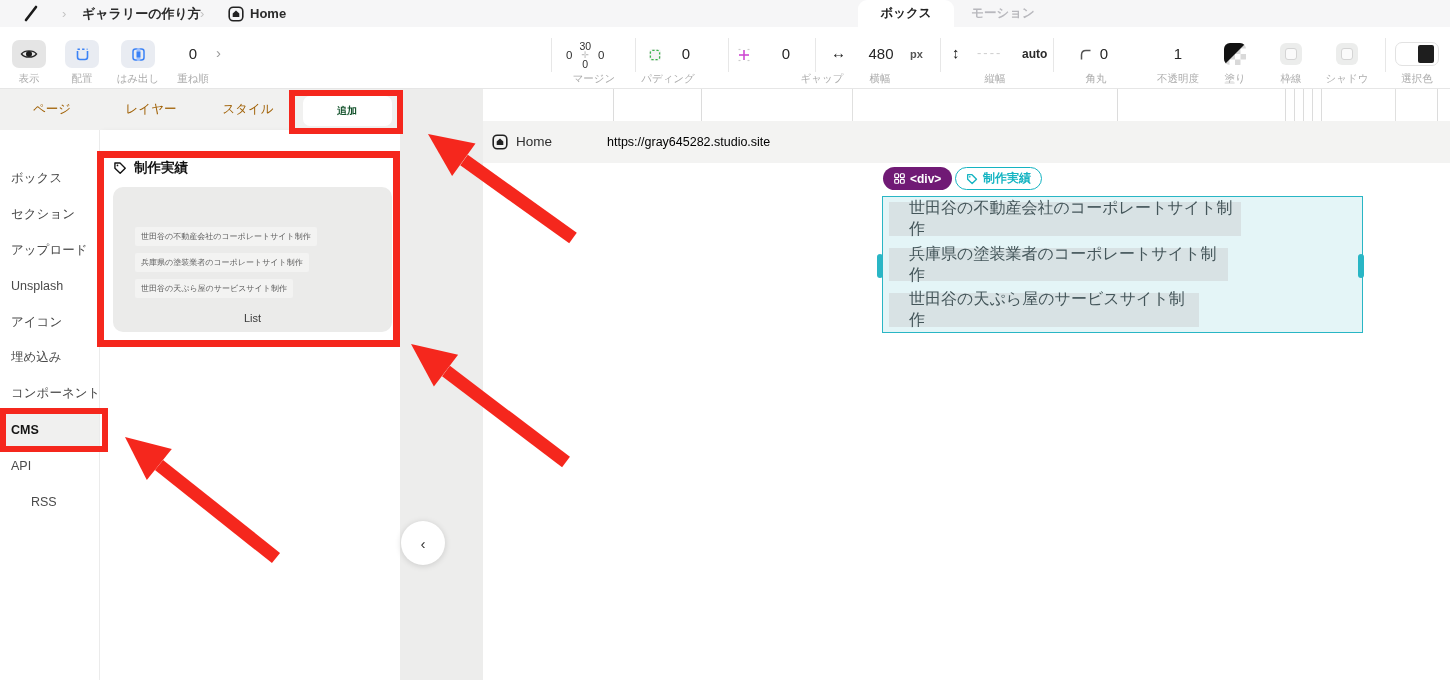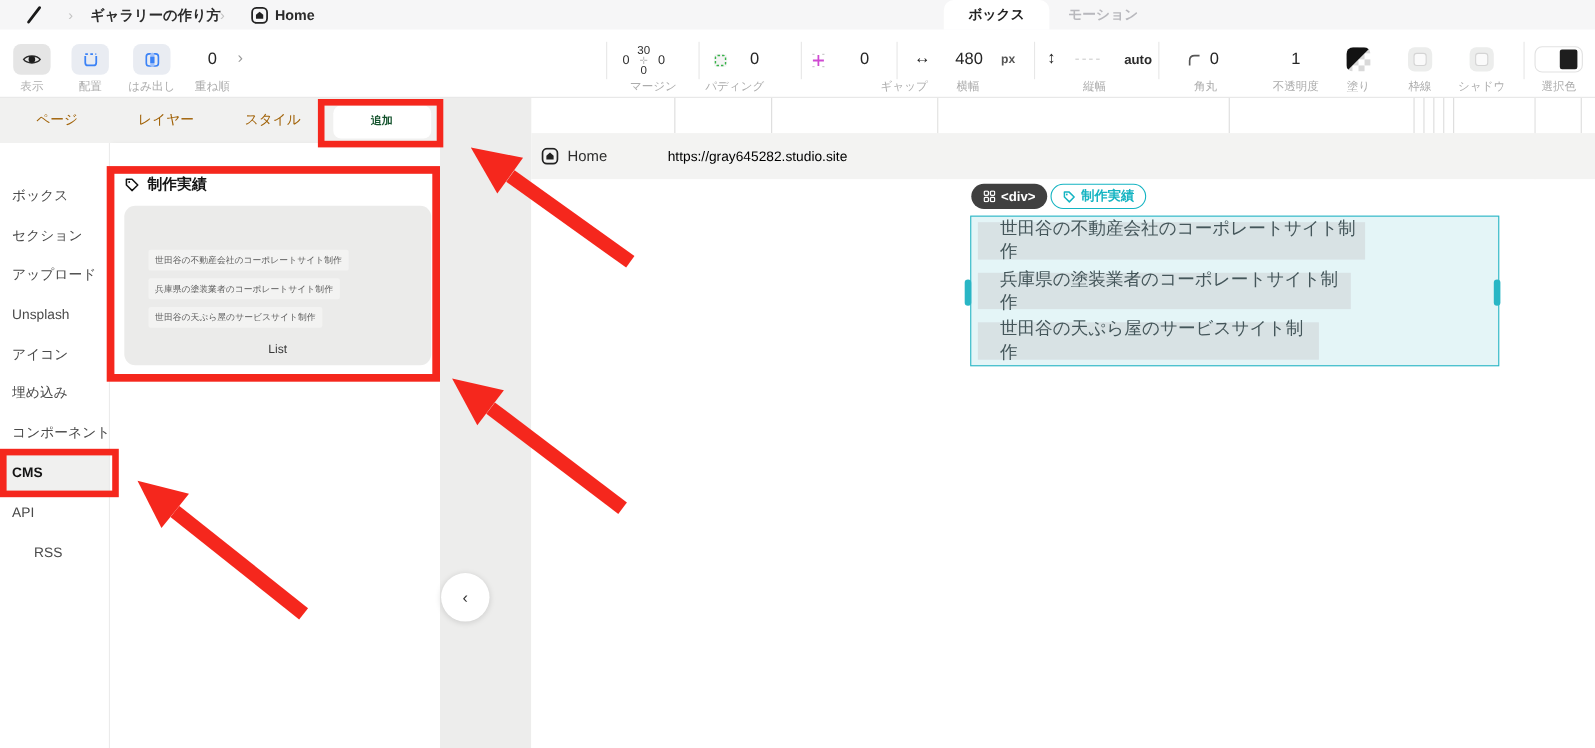--- a/index.html
+++ b/index.html
@@ -35,21 +35,21 @@
   .module-title{display:flex;align-items:center;gap:7px;font-size:13.5px;font-weight:700;color:#141414;}
   .module-card{background:#ebebea;border-radius:10px;}
   .mini-row{display:inline-block;background:#f3f3f2;border-radius:2px;font-size:8px;color:#5d5d5d;padding:4px 6px;white-space:nowrap;}
   .gutter{left:400px;top:89px;width:83px;height:591px;background:#ededec;}
   
   .ruler{left:483px;top:89px;width:967px;height:32px;background:#e8e8e7;}
   .ruler-label{position:absolute;font-size:11px;color:#bdbdbd;}
   .vline{position:absolute;width:1px;background:#dcdcdc;}
   .pagebar{left:483px;top:121px;width:967px;height:42px;background:#f3f3f2;}
   .page{left:483px;top:163px;width:967px;height:517px;background:#fff;}
-  .badge-div{position:absolute;left:883px;top:167px;height:23px;border-radius:12px;background:#404040;
+  .badge-div{position:absolute;left:883px;top:167px;height:23px;border-radius:12px;background:#701a75;
              display:flex;align-items:center;gap:5px;padding:0 11px;color:#fff;font-size:12px;font-weight:700;}
   .badge-cms{position:absolute;left:955px;top:167px;height:23px;border-radius:12px;background:#fff;border:1.5px solid #15b4c2;
              box-sizing:border-box;display:flex;align-items:center;gap:5px;padding:0 10px;color:#15b4c2;font-size:12px;font-weight:700;}
   .selbox{position:absolute;left:882px;top:196px;width:481px;height:137px;background:#e4f5f7;
           border:1px solid #29b6c5;box-sizing:border-box;}
   .sel-item{position:absolute;left:6px;background:#d8e2e4;font-size:16px;color:#44565a;display:flex;align-items:center;padding-left:20px;box-sizing:border-box;}
   .handle{position:absolute;width:6px;height:24px;background:#29b6c5;border-radius:3px;}
   .collapse-btn{position:absolute;left:401px;top:521px;width:44px;height:44px;border-radius:50%;background:#fff;
                 box-shadow:0 1px 6px rgba(0,0,0,0.15);display:flex;align-items:center;justify-content:center;
                 font-size:15px;color:#333;z-index:30;}

